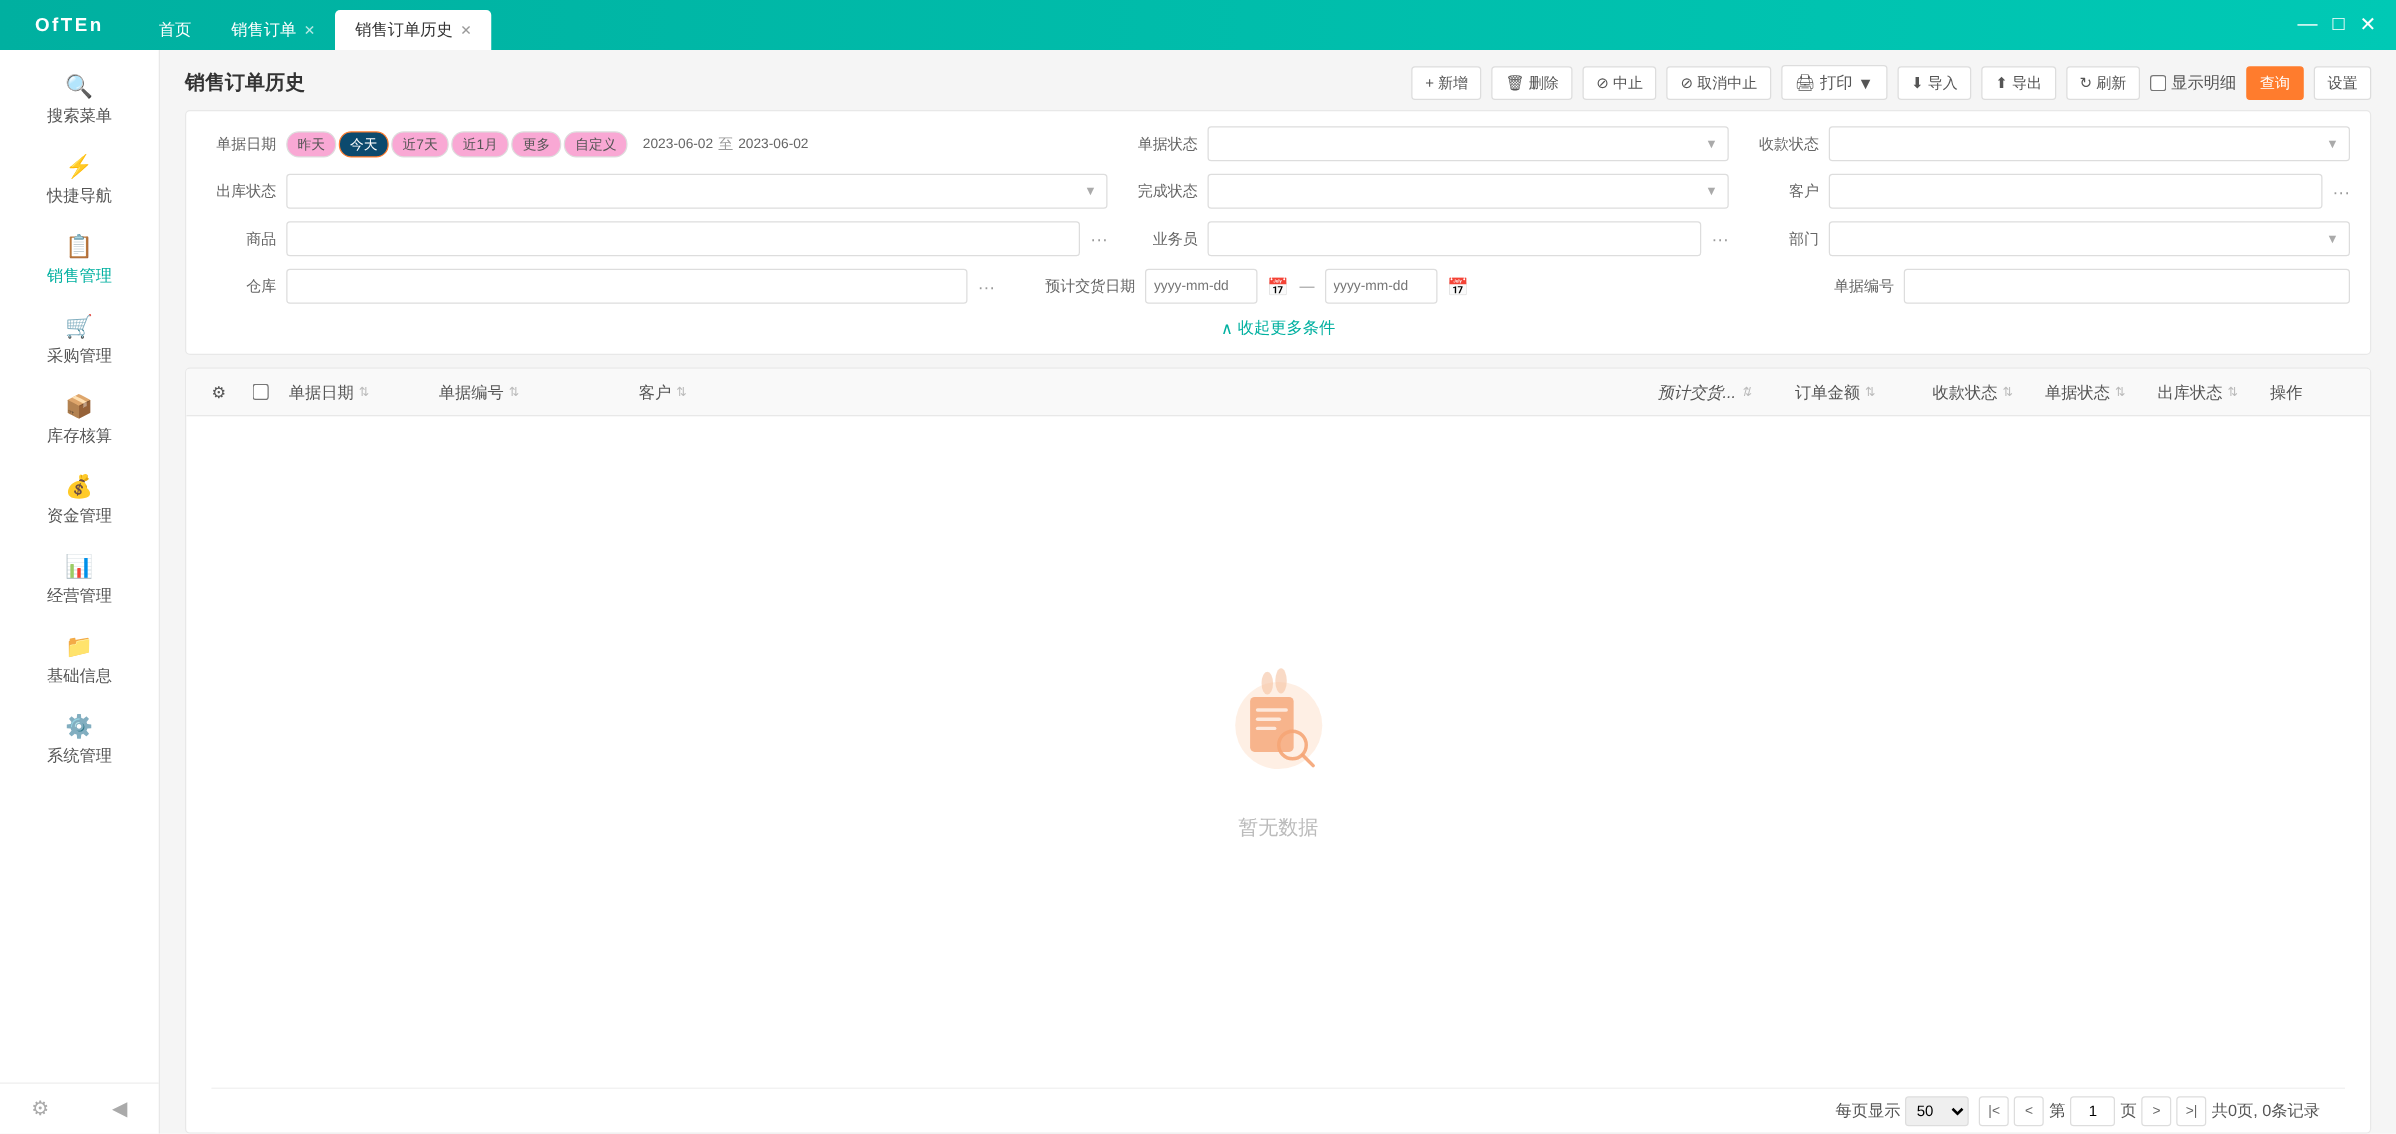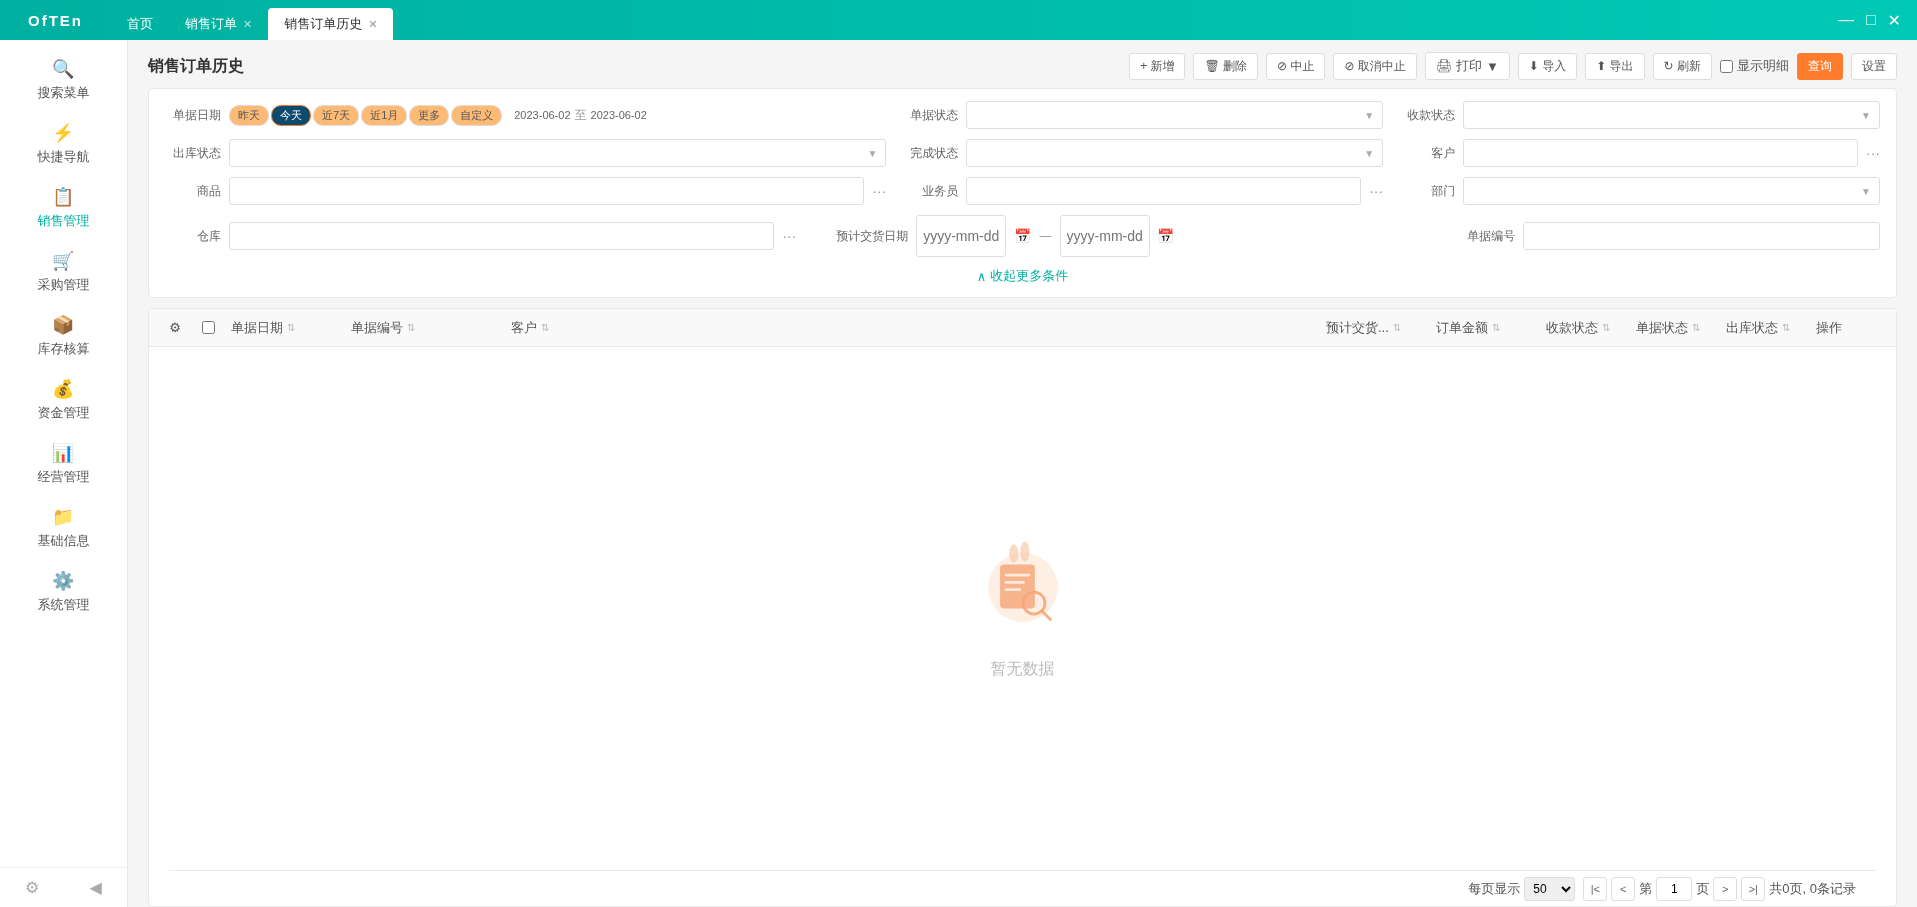--- a/index.html
+++ b/index.html
@@ -208,36 +208,36 @@
     }
     .date-range .date-quick {
       display: flex;
       align-items: center;
       gap: 2px;
     }
     .date-btn {
       padding: 2px 8px;
       border-radius: 10px;
       border: 1px solid #ddd;
-      background: #fdba74;
+      background: #f9a8d4;
       cursor: pointer;
       font-size: 11px;
       color: #555;
     }
     .date-btn.active {
       background: #0c4a6e;
       color: #fff;
       border-color: #ff7c2d;
     }
     .date-input {
-      height: 42px;
+      height: 28px;
       border: 1px solid #ddd;
       border-radius: 3px;
       padding: 0 6px;
-      font-size: 14px;
+      font-size: 11px;
       color: #999;
       width: 90px;
     }
     .date-sep { color: #999; font-size: 12px; }
     .calendar-icon { color: #aaa; cursor: pointer; font-size: 14px; }
     .collapse-btn {
       display: flex;
       align-items: center;
       justify-content: center;
       color: #00b0a0;
@@ -275,21 +275,21 @@
       font-weight: 500;
       padding: 0 8px;
       cursor: pointer;
     }
     .th .sort-icon { color: #bbb; font-size: 10px; }
     .th-settings { width: 36px; display: flex; align-items: center; justify-content: center; }
     .th-checkbox { width: 30px; display: flex; align-items: center; justify-content: center; }
     .th-date { width: 120px; }
     .th-num { width: 160px; }
     .th-customer { flex: 1; }
-    .th-delivery { width: 110px; }
+    .th-delivery { width: 110px; font-style: italic; }
     .th-amount { width: 110px; }
     .th-status { width: 90px; }
     .th-bill-status { width: 90px; }
     .th-out-status { width: 90px; }
     .th-ops { width: 80px; text-align: center; }
 
     .table-body {
       flex: 1;
       display: flex;
       align-items: center;

